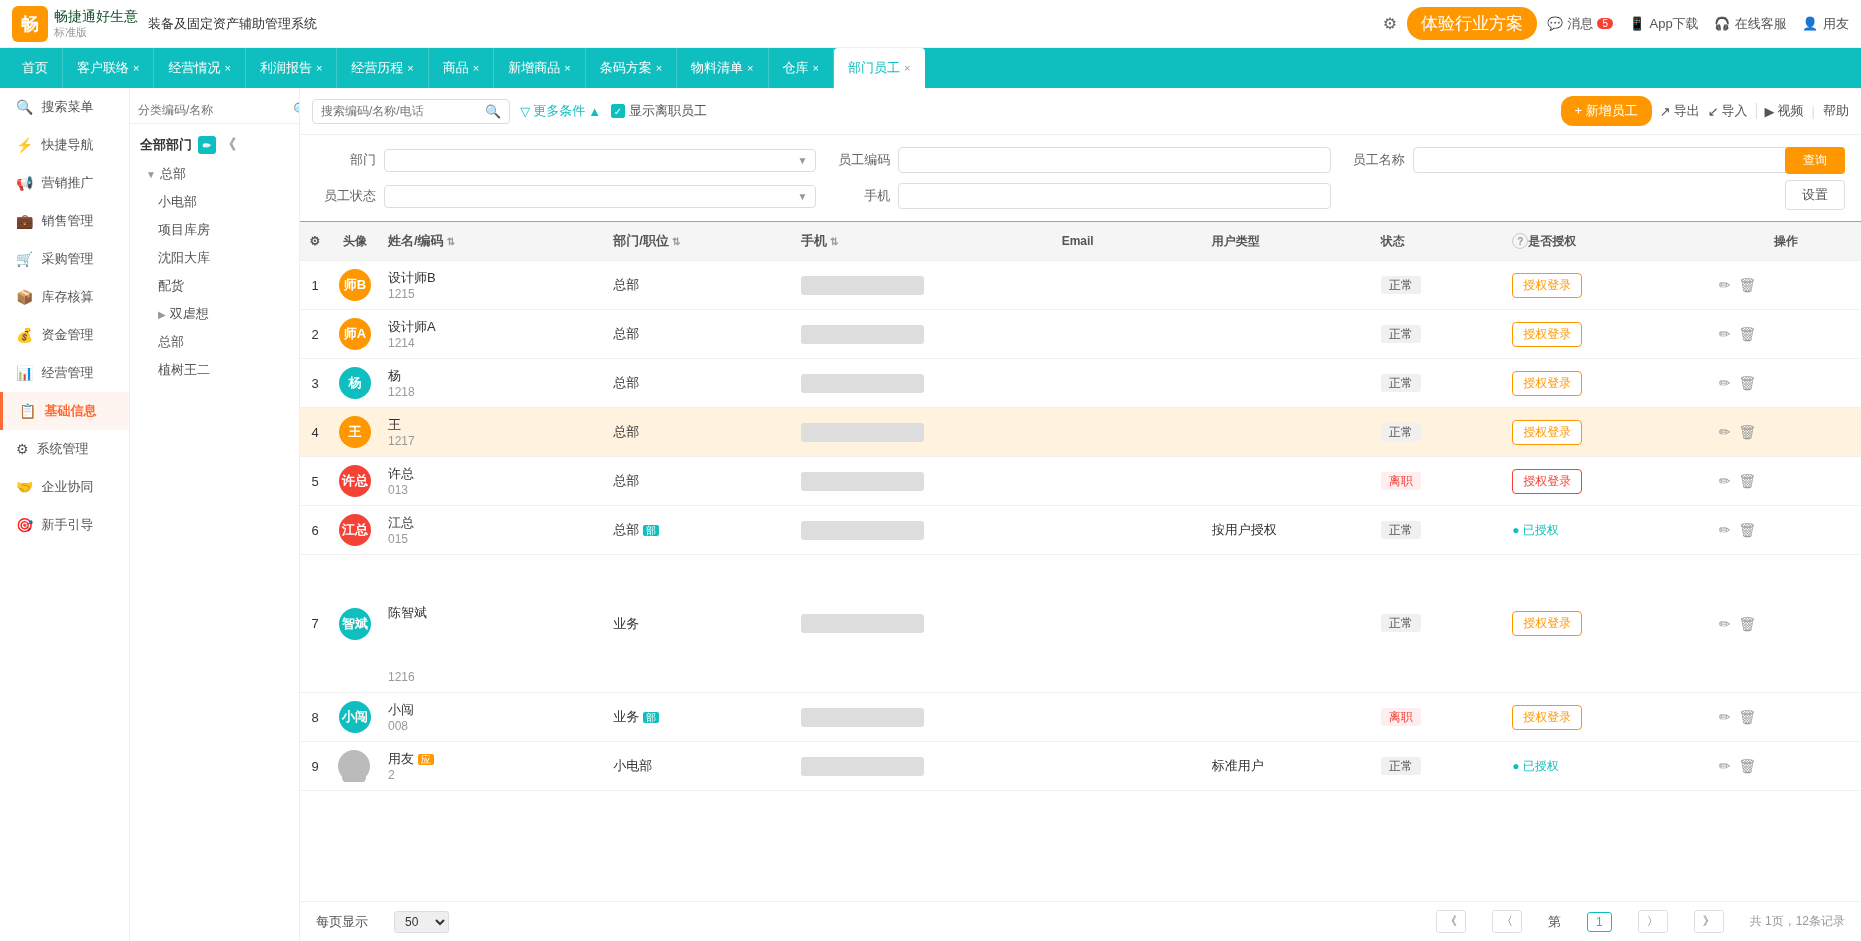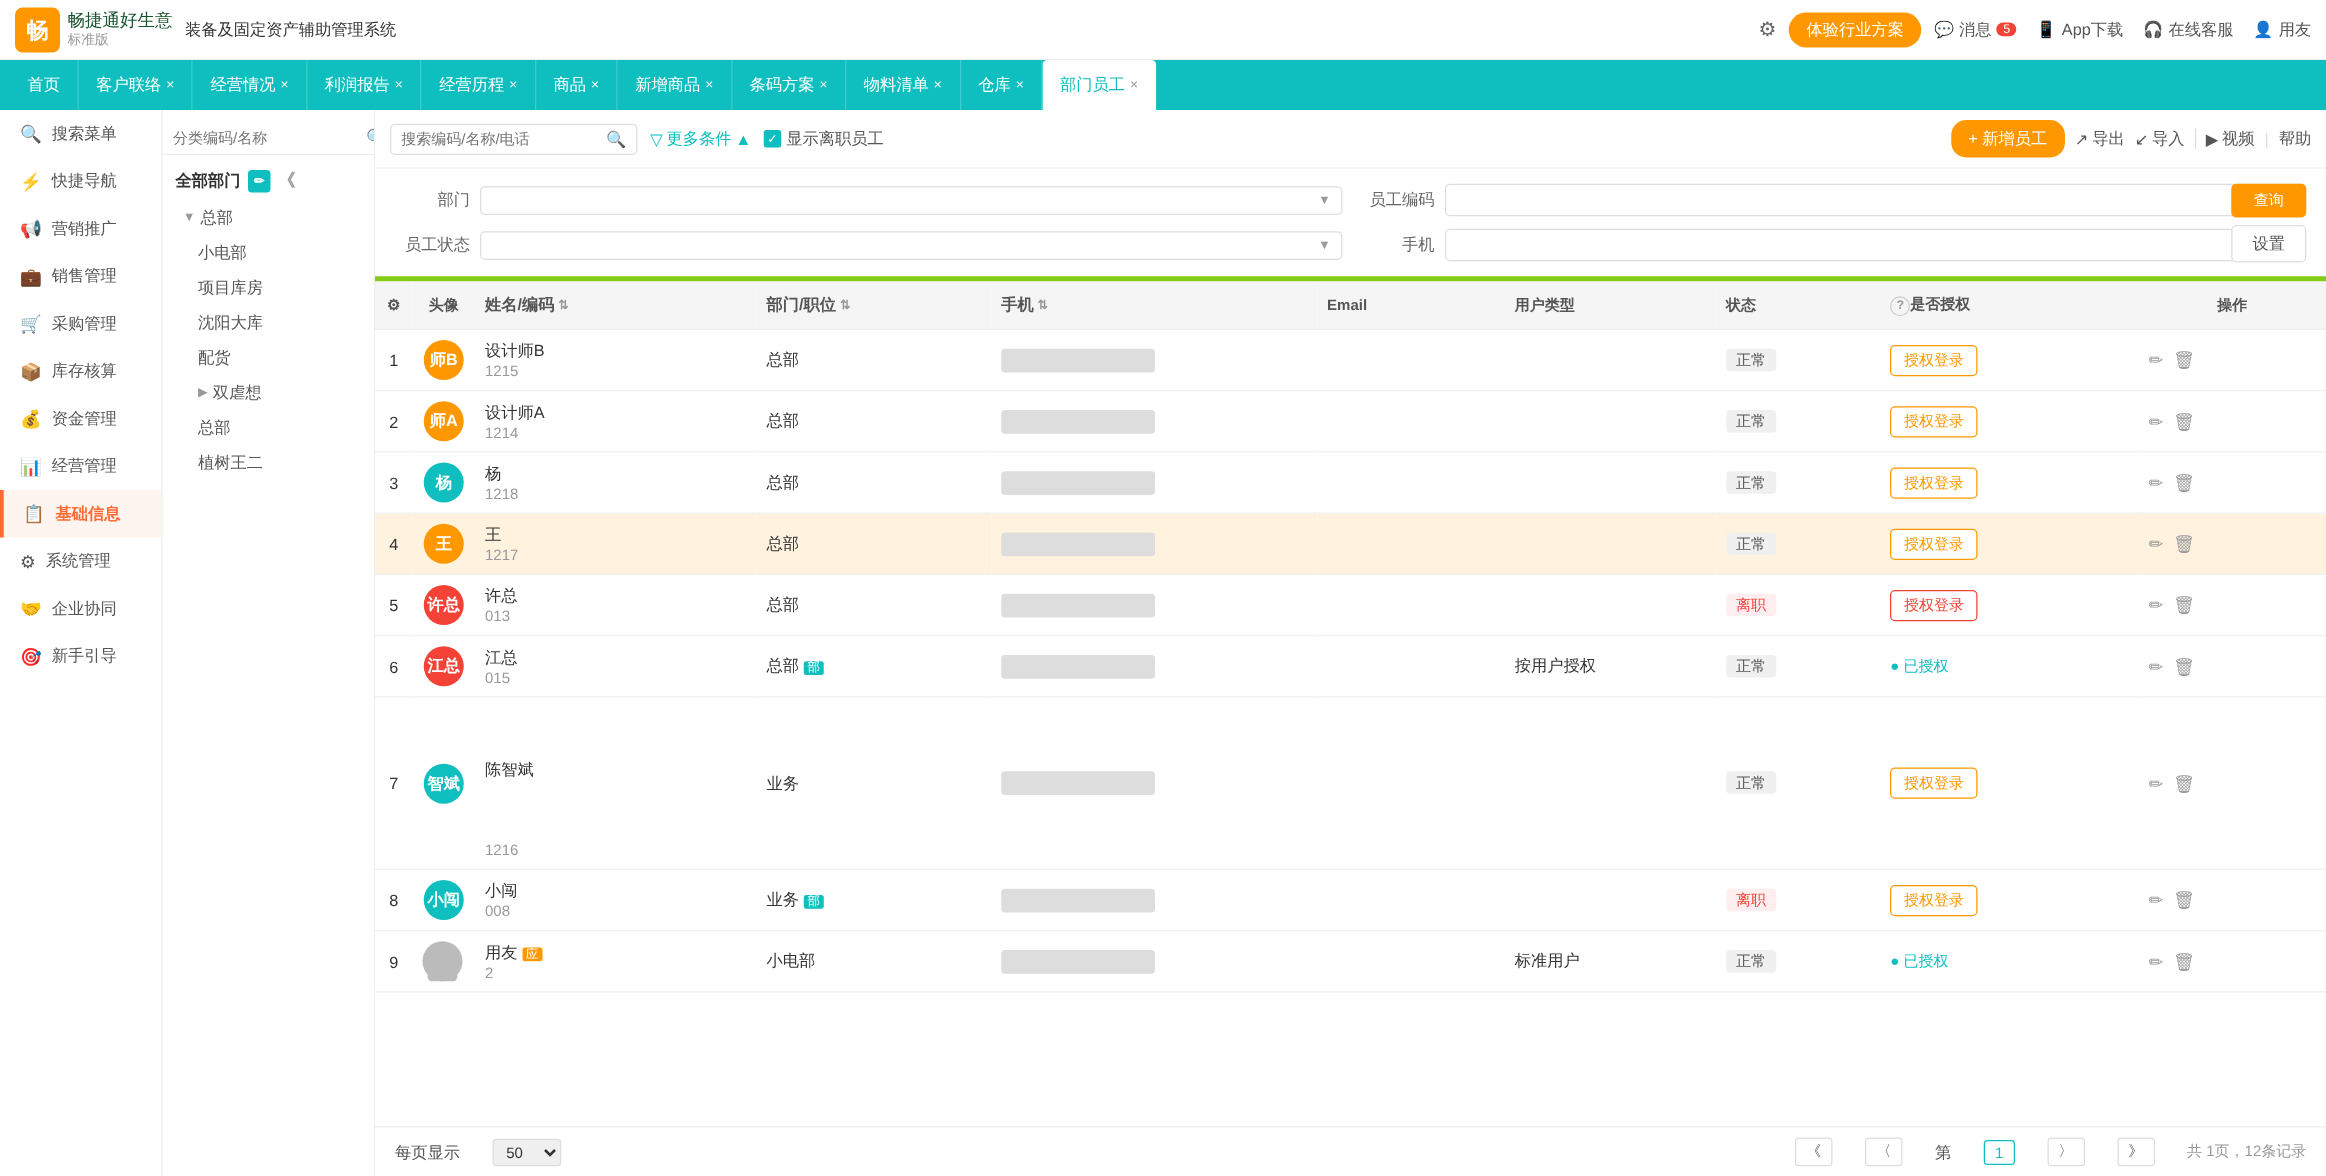--- a/index.html
+++ b/index.html
@@ -9,21 +9,21 @@
     .top-bar { display: flex; align-items: center; height: 48px; background: #fff; border-bottom: 1px solid #eee; padding: 0 12px; gap: 10px; }
     .logo-area { display: flex; align-items: center; gap: 6px; min-width: 120px; }
     .logo-icon { width: 36px; height: 36px; background: #ff9800; border-radius: 6px; display: flex; align-items: center; justify-content: center; color: #fff; font-size: 18px; font-weight: bold; }
     .logo-text { font-size: 12px; color: #333; line-height: 1.3; }
     .logo-text .brand { color: #14532d; font-weight: normal; font-size: 14px; }
     .logo-text .sub { color: #999; font-size: 11px; }
     .system-title { flex: 1; font-size: 13px; color: #333; }
     .top-bar-actions { display: flex; align-items: center; gap: 16px; margin-left: auto; }
     .top-btn { display: flex; align-items: center; gap: 4px; color: #555; cursor: pointer; font-size: 12px; }
     .badge { background: #f44336; color: #fff; border-radius: 8px; padding: 0 4px; font-size: 10px; min-width: 16px; text-align: center; }
-    .try-btn { background: #ff9800; color: #fff; border: none; border-radius: 16px; padding: 5px 14px; cursor: pointer; font-size: 13px; }
+    .try-btn { background: #ff9800; color: #fff; border: none; border-radius: 16px; padding: 5px 14px; cursor: pointer; font-size: 17px; }
     .gear-btn { color: #666; cursor: pointer; font-size: 16px; }
 
     
     .nav-tabs { display: flex; align-items: center; height: 40px; background: #0fbfbf; padding: 0 8px; gap: 0; overflow-x: auto; }
     .nav-tab { padding: 0 14px; height: 40px; display: flex; align-items: center; color: #fff; cursor: pointer; white-space: nowrap; font-size: 13px; border-right: 1px solid rgba(255,255,255,0.2); }
     .nav-tab.active { background: #fff; color: #0fbfbf; border-radius: 4px 4px 0 0; }
     .nav-tab .close { margin-left: 4px; font-size: 11px; color: #fff; }
     .nav-tab.active .close { color: #999; }
 
     
@@ -58,21 +58,21 @@
     .search-box input { border: none; outline: none; font-size: 12px; width: 160px; color: #0f172a; }
     .filter-btn { display: flex; align-items: center; gap: 3px; color: #0fbfbf; cursor: pointer; font-size: 12px; }
     .checkbox-label { display: flex; align-items: center; gap: 4px; color: #555; font-size: 12px; cursor: pointer; }
     .checkbox-icon { width: 14px; height: 14px; border: 1px solid #0fbfbf; border-radius: 2px; background: #0fbfbf; display: flex; align-items: center; justify-content: center; color: #fff; font-size: 10px; }
     .toolbar-right { margin-left: auto; display: flex; align-items: center; gap: 8px; }
     .btn-primary { background: #ff9800; color: #fff; border: none; border-radius: 12px; padding: 6px 14px; cursor: pointer; font-size: 13px; }
     .btn-outline { display: flex; align-items: center; gap: 3px; color: #555; cursor: pointer; font-size: 12px; border: none; background: none; }
     .divider-v { width: 1px; height: 16px; background: #ddd; }
 
     
-    .filter-form { background: #fff; padding: 12px 16px; border-bottom: 4px solid #84cc16; display: grid; grid-template-columns: 1fr 1fr; gap: 10px 14px; position: relative; }
+    .filter-form { background: #fff; padding: 12px 16px; border-bottom: 1px solid #84cc16; display: grid; grid-template-columns: 1fr 1fr 1fr; gap: 10px 14px; position: relative; }
     .form-row { display: flex; align-items: center; gap: 8px; }
     .form-label { color: #666; font-size: 13px; white-space: nowrap; min-width: 60px; text-align: right; }
     .form-input { flex: 1; border: 1px solid #ddd; border-radius: 4px; padding: 5px 8px; font-size: 12px; outline: none; color: #333; }
     .form-select { flex: 1; display: flex; align-items: center; border: 1px solid #ddd; border-radius: 4px; padding: 5px 8px; font-size: 12px; color: #333; cursor: pointer; background: #fff; }
     .form-select .arrow { margin-left: auto; color: #999; font-size: 10px; }
     .filter-actions { position: absolute; right: 16px; top: 12px; display: flex; flex-direction: column; gap: 6px; }
     .btn-query { background: #ff9800; color: #fff; border: none; border-radius: 4px; padding: 5px 16px; cursor: pointer; font-size: 12px; }
     .btn-reset { background: #fff; color: #555; border: 1px solid #ddd; border-radius: 4px; padding: 5px 16px; cursor: pointer; font-size: 13px; }
 
     
@@ -306,20 +306,24 @@
       <div class="filter-form">
         <div class="form-row">
           <span class="form-label">部门</span>
           <div class="form-select">
             <span></span>
             <span class="arrow">▼</span>
           </div>
         </div>
         <div class="form-row">
           <span class="form-label">员工编码</span>
+          <input class="form-input" type="text" style="">
+        </div>
+        <div class="form-row">
+          <span class="form-label">员工名称</span>
           <input class="form-input" type="text" style="">
         </div>
         <div class="form-row">
           <span class="form-label">员工状态</span>
           <div class="form-select">
             <span></span>
             <span class="arrow">▼</span>
           </div>
         </div>
         <div class="form-row">

